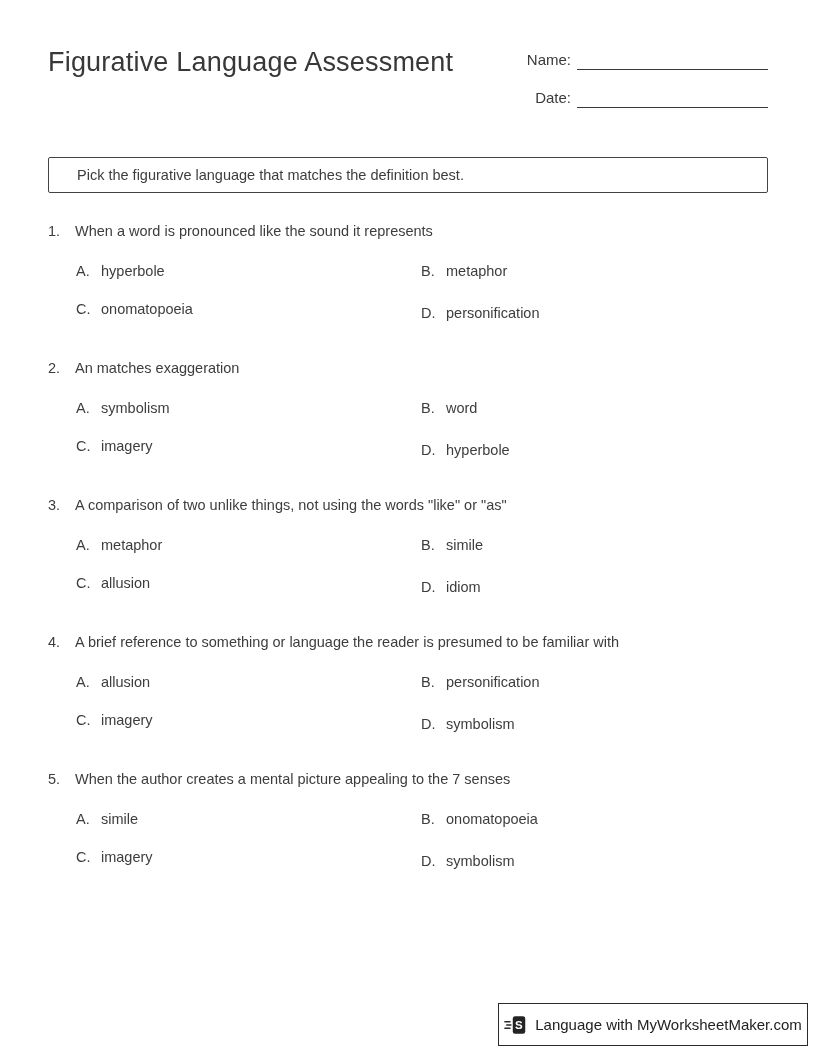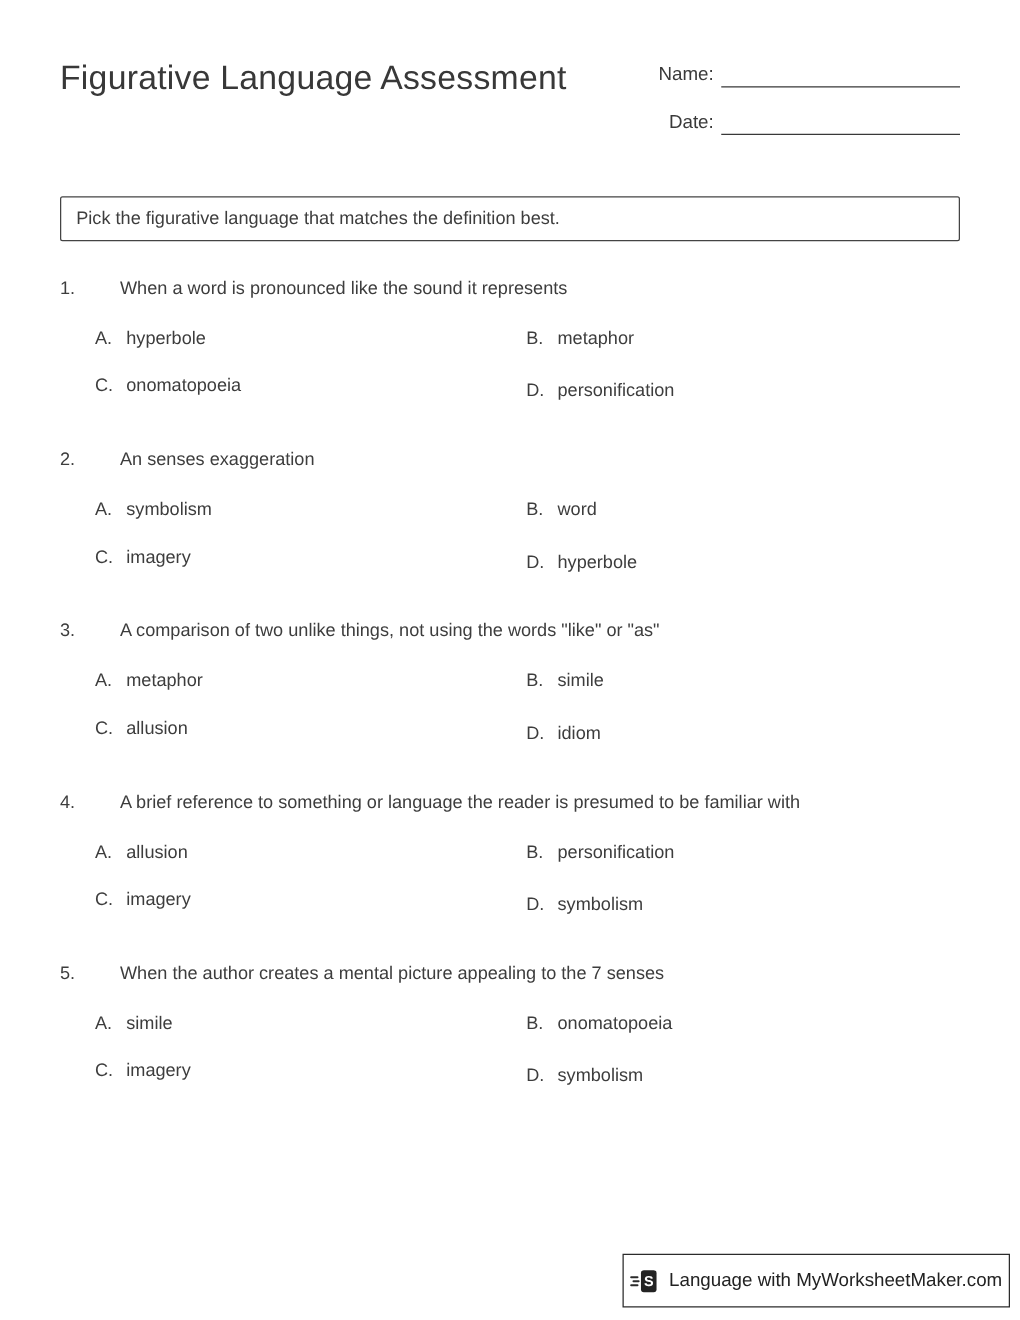--- a/index.html
+++ b/index.html
@@ -32,33 +32,33 @@
     width: 191px; height: 20px;
     border-bottom: 1.5px solid #383838;
   }
 
   
   .instruction-box {
     position: absolute; left: 48px; top: 157px;
     width: 720px; height: 36px;
     border: 1.5px solid #444; border-radius: 2px;
     display: flex; align-items: center;
-    padding-left: 12px;
+    padding-left: 28px;
     font-size: 14.5px; color: #3d3d3d;
     background: #fff;
   }
 
   
   .questions {
     position: absolute; left: 48px; top: 222px; width: 720px;
   }
   .question { margin-bottom: 36px; }
   .q-row { display: flex; line-height: 19px; font-size: 14.5px; margin-bottom: 21px; }
   .q-number { width: 27px; flex: 0 0 27px; }
-  .q-text { flex: 1; margin-left: 21px; }
+  .q-text { flex: 1; }
   .choices {
     display: grid;
     grid-template-columns: 373px 1fr;
     row-gap: 19px;
     font-size: 14.5px; line-height: 19px;
   }
   .choice { display: flex; }
   .choice.left { padding-left: 28px; }
   .choice.offset-down { margin-top: 4px; }
   .choice-letter { width: 25px; flex: 0 0 25px; }
@@ -118,21 +118,21 @@
         <div class="choice offset-down">
           <span class="choice-letter">D.</span>
           <span class="choice-text">personification</span>
         </div>
       </div>
     </div>
 
     <div class="question">
       <div class="q-row">
         <span class="q-number">2.</span>
-        <span class="q-text">An senses exaggeration</span>
+        <span class="q-text">An matches exaggeration</span>
       </div>
       <div class="choices">
         <div class="choice left">
           <span class="choice-letter">A.</span>
           <span class="choice-text">symbolism</span>
         </div>
         <div class="choice">
           <span class="choice-letter">B.</span>
           <span class="choice-text">word</span>
         </div>

